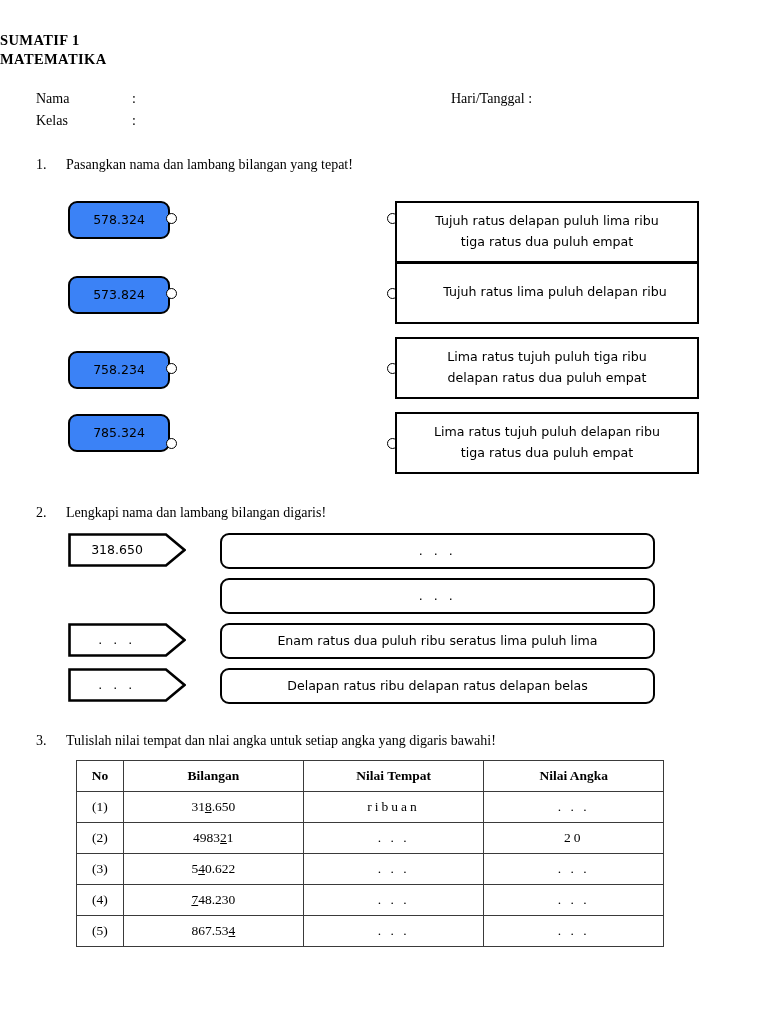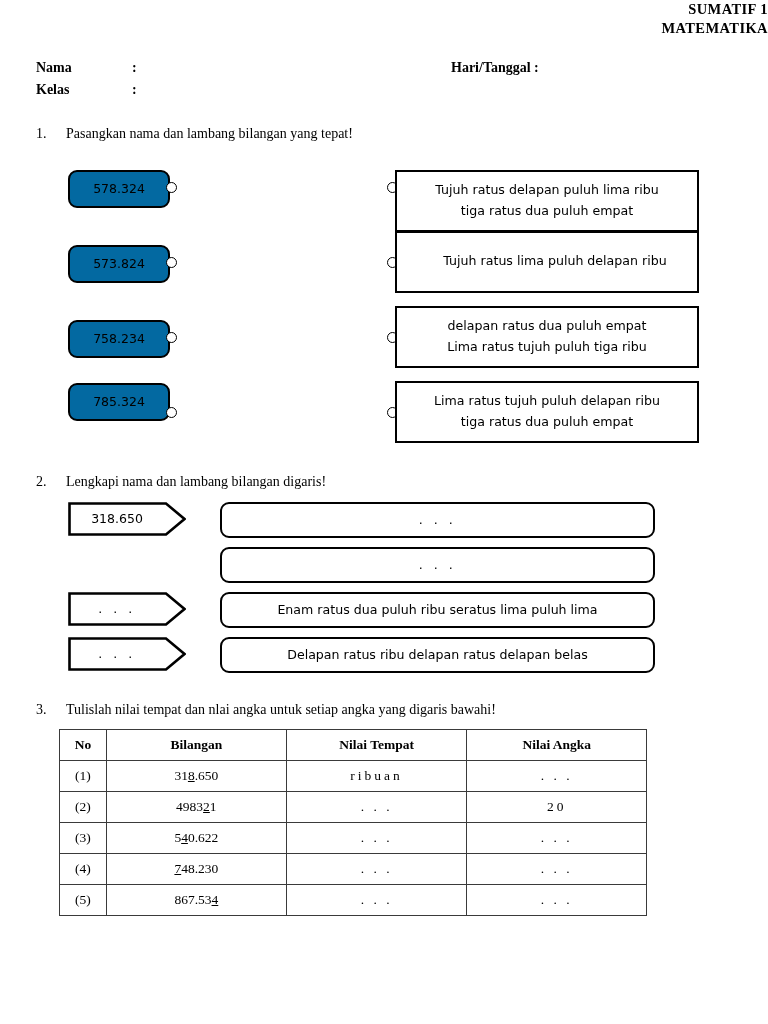--- a/index.html
+++ b/index.html
@@ -17,35 +17,36 @@
   }
   .page {
     position: relative;
     width: 768px;
     height: 1024px;
     padding: 0;
   }
 
   
   .title-block {
-    text-align: right;
+    text-align: left;
+    padding-top: 31px;
     line-height: 1.32;
   }
   .title-line {
     font-weight: bold;
     font-size: 14.5px;
     letter-spacing: 0.4px;
   }
 
   .idblock {
     margin-top: 19px;
     padding-left: 36px;
     padding-right: 36px;
     position: relative;
-    font-weight: bold;
+    font-weight: normal;
     font-size: 14px;
   }
   .idrow {
     display: flex;
     align-items: baseline;
     line-height: 1.55;
     position: relative;
   }
   .idlabel { width: 96px; }
   .idcolon { width: 20px; }
@@ -80,21 +81,21 @@
     position: relative;
     height: 75px;
   }
   .left-card {
     position: absolute;
     left: 68px;
     width: 98px;
     height: 34px;
     border: 2.2px solid #000;
     border-radius: 9px;
-    background: #0369a1;
+    background: #3b82f6;
     display: flex;
     align-items: center;
     justify-content: center;
     font-family: "DejaVu Sans", sans-serif;
     font-size: 12.5px;
   }
   .conn-dot {
     position: absolute;
     width: 9px;
     height: 9px;
@@ -188,21 +189,21 @@
     justify-content: center;
     font-family: "DejaVu Sans", sans-serif;
     font-size: 12.6px;
     box-sizing: border-box;
   }
   .dots { letter-spacing: 3.5px; }
 
   
   .table-wrap {
     margin-top: 11px;
-    padding-left: 59px;
+    padding-left: 76px;
   }
   table.nilai {
     border-collapse: collapse;
     width: 588px;
     font-size: 13.5px;
   }
   table.nilai th, table.nilai td {
     border: 1px solid #3a3a3a;
     text-align: center;
     vertical-align: middle;
@@ -265,22 +266,22 @@
       <div class="right-card">
         <span>Tujuh ratus lima puluh delapan ribu</span>
       </div>
     </div>
 
     <div class="match-row r3">
       <div class="left-card">758.234</div>
       <div class="conn-dot left-dot"></div>
       <div class="conn-dot right-dot"></div>
       <div class="right-card">
+        <span>Lima ratus tujuh puluh tiga ribu</span>
         <span>delapan ratus dua puluh empat</span>
-        <span>Lima ratus tujuh puluh tiga ribu</span>
       </div>
     </div>
 
     <div class="match-row r4">
       <div class="left-card">785.324</div>
       <div class="conn-dot left-dot"></div>
       <div class="conn-dot right-dot"></div>
       <div class="right-card">
         <span>Lima ratus tujuh puluh delapan ribu</span>
         <span>tiga ratus dua puluh empat</span>

